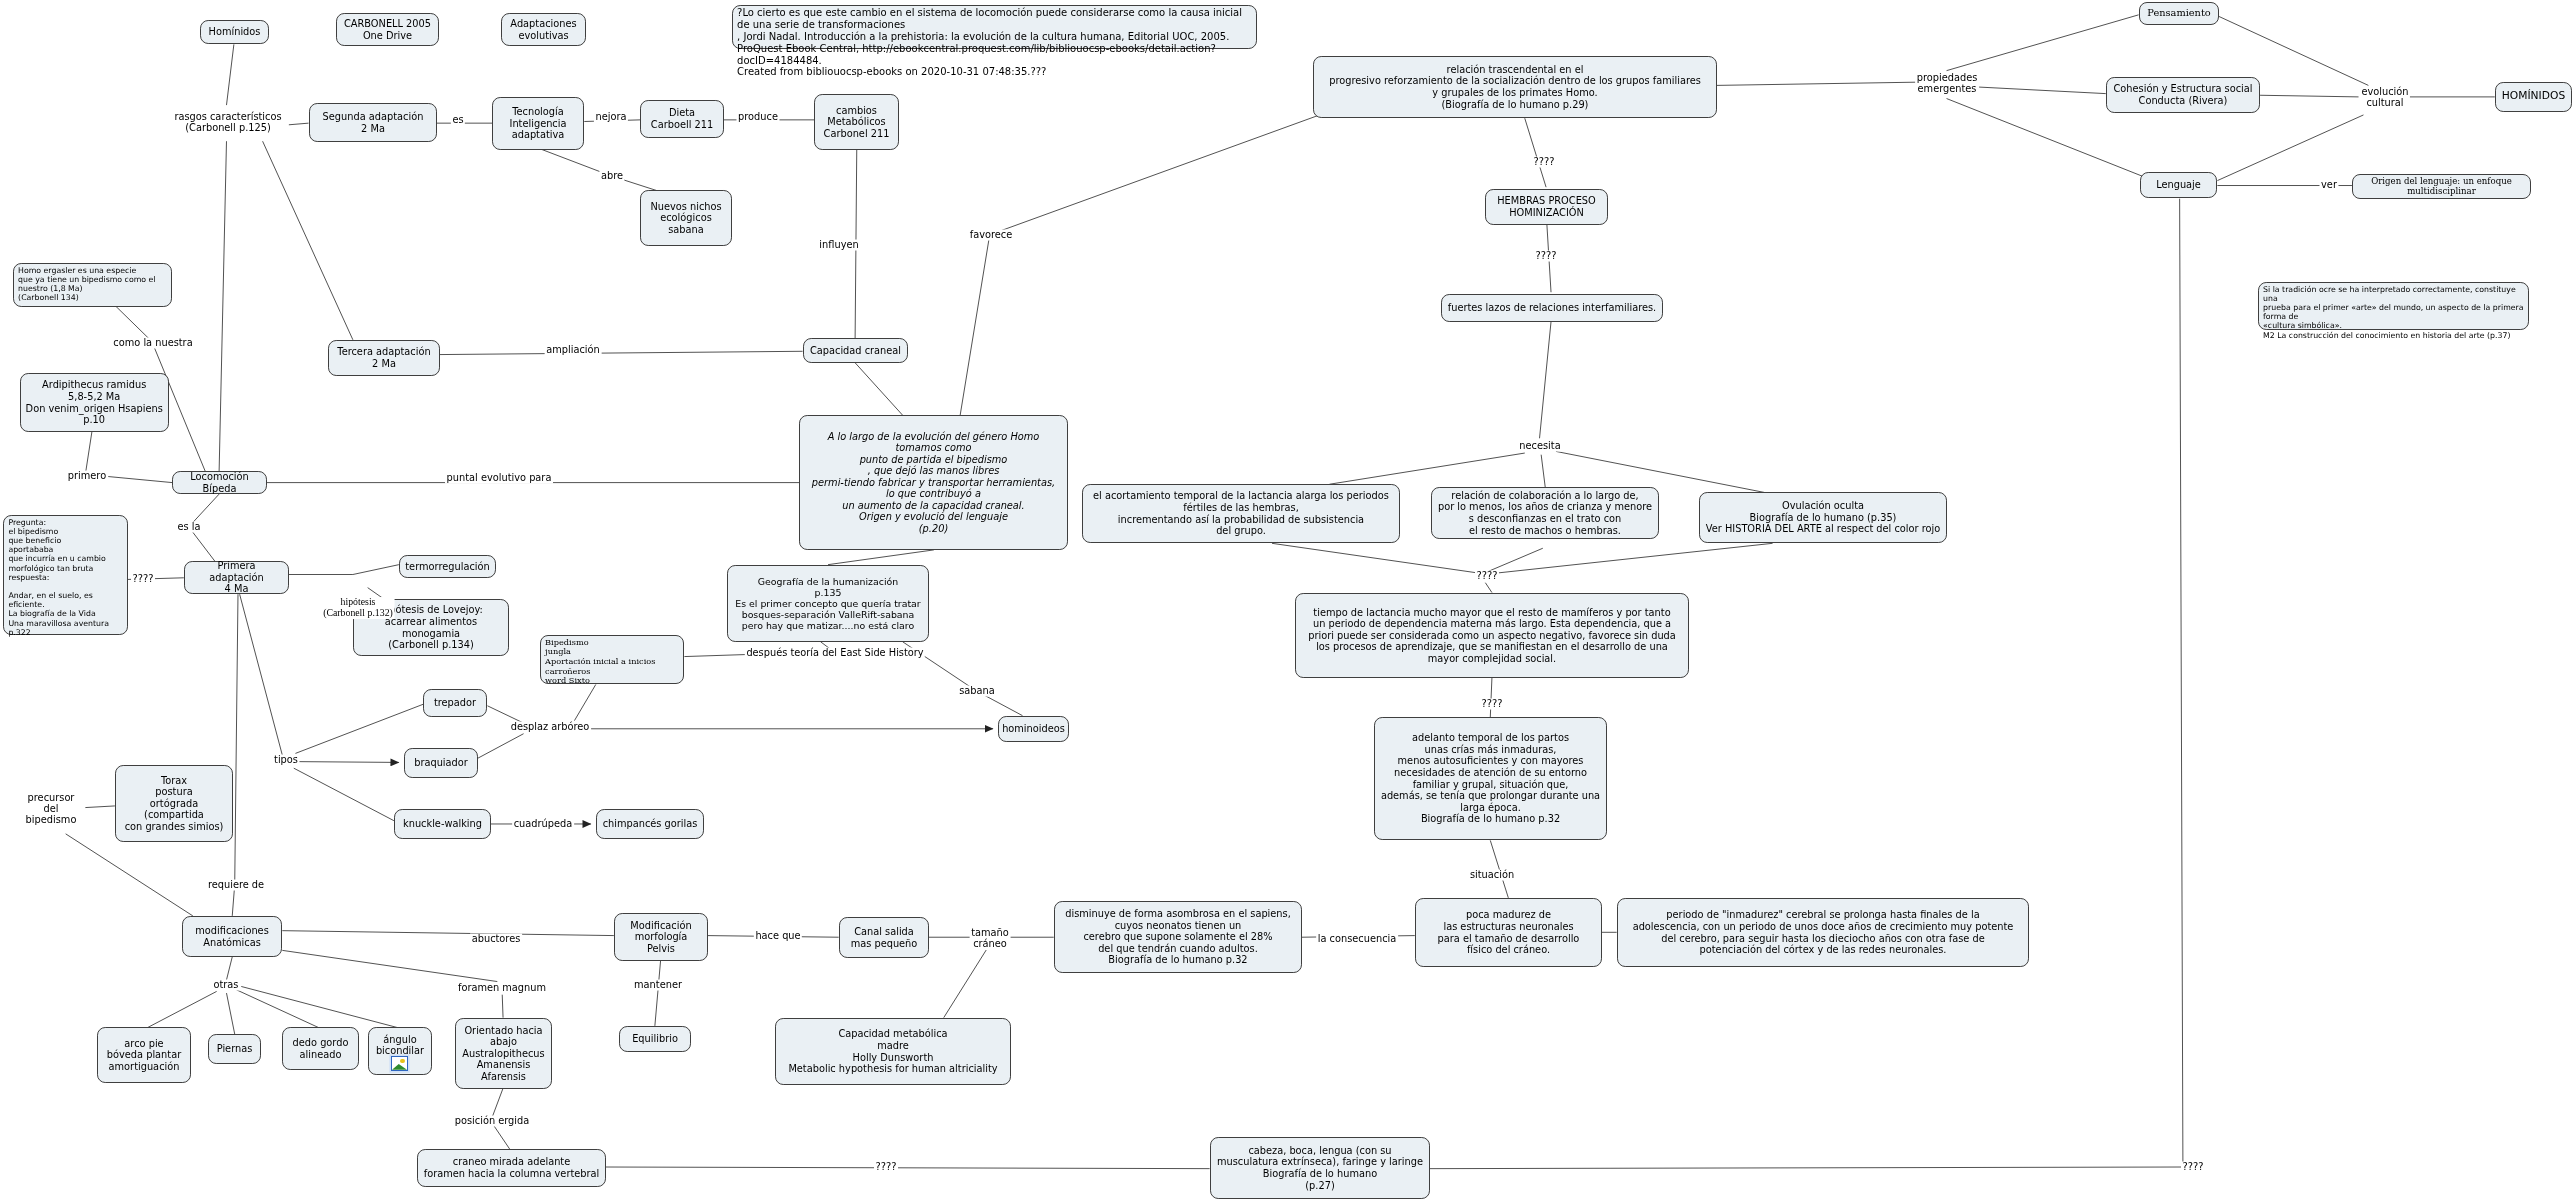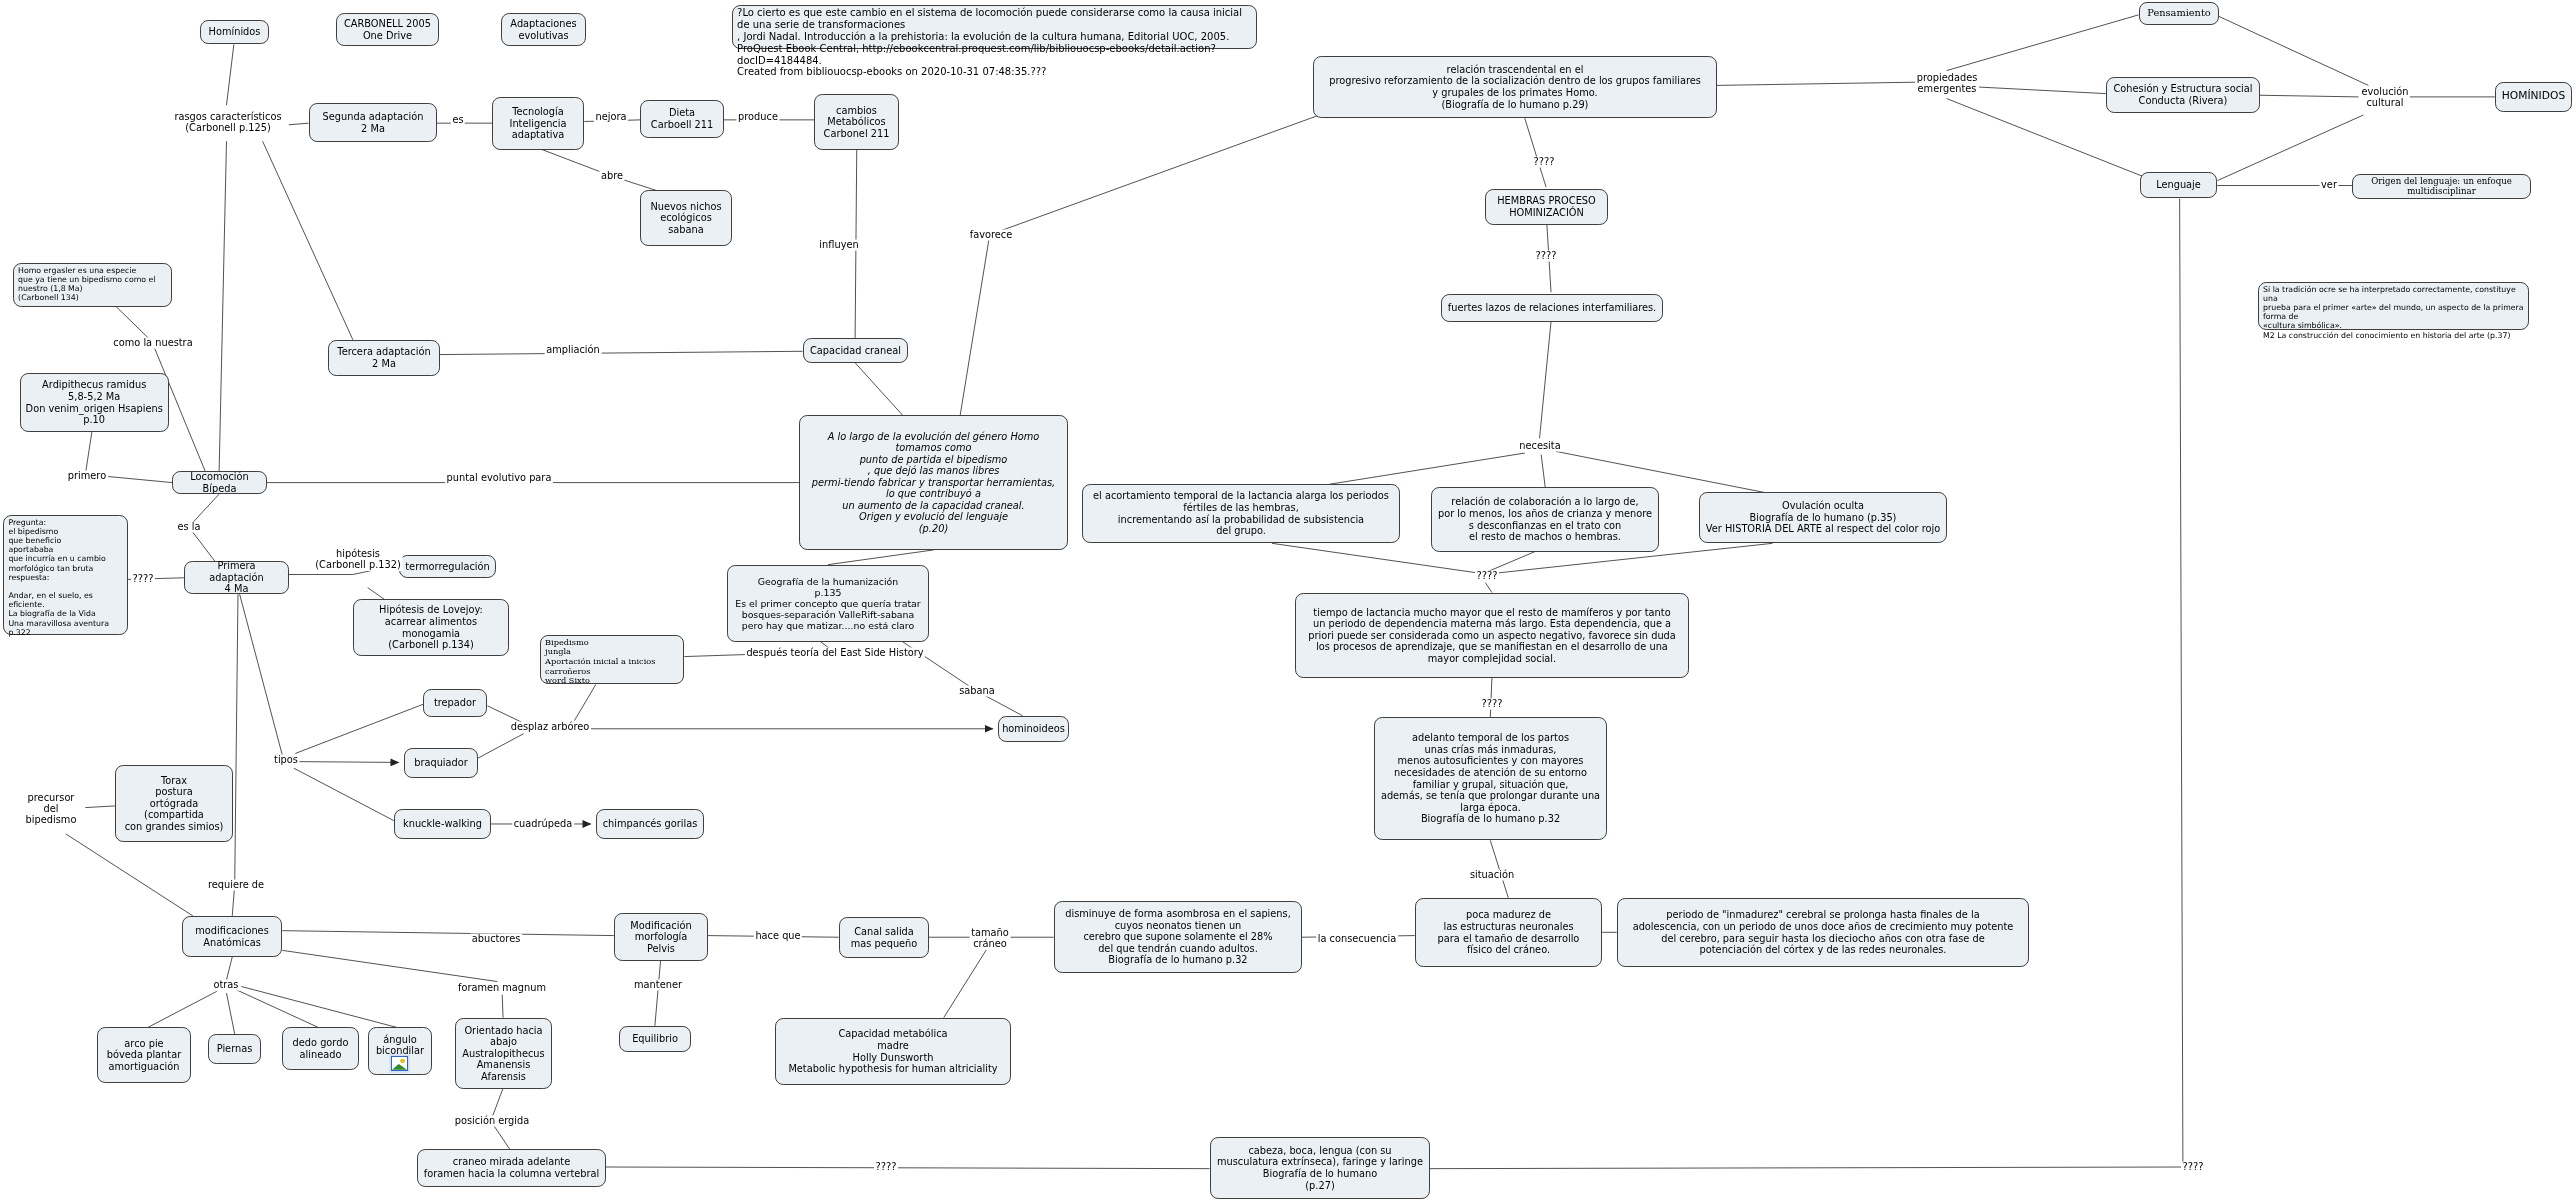--- a/index.html
+++ b/index.html
@@ -157,21 +157,21 @@
 , que dejó las manos libres
 permi-tiendo fabricar y transportar herramientas,
 lo que contribuyó a
 un aumento de la capacidad craneal.
 Origen y evolució del lenguaje
 (p.20)</div>
     <div class="node" style="left: 1082px; top: 484px; width: 318px; height: 59px;">el acortamiento temporal de la lactancia alarga los periodos
 fértiles de las hembras,
 incrementando así la probabilidad de subsistencia
 del grupo.</div>
-    <div class="node" style="left: 1431px; top: 487px; width: 228px; height: 65px;">relación de colaboración a lo largo de,
+    <div class="node" style="left: 1431px; top: 487px; width: 228px; height: 52px;">relación de colaboración a lo largo de,
 por lo menos, los años de crianza y menore
 s desconfianzas en el trato con
 el resto de machos o hembras.</div>
     <div class="node" style="left: 1699px; top: 492px; width: 248px; height: 51px;">Ovulación oculta
 Biografía de lo humano (p.35)
 Ver HISTORIA DEL ARTE al respect del color rojo</div>
     <div class="node" style="left: 1295px; top: 593px; width: 394px; height: 85px;">tiempo de lactancia mucho mayor que el resto de mamíferos y por tanto
 un periodo de dependencia materna más largo. Esta dependencia, que a
 priori puede ser considerada como un aspecto negativo, favorece sin duda
 los procesos de aprendizaje, que se manifiestan en el desarrollo de una
@@ -284,21 +284,21 @@
     <div class="label" style="left: 1487px; top: 576px;">????</div>
     <div class="label" style="left: 1492px; top: 704px;">????</div>
     <div class="label" style="left: 1492px; top: 875px;">situación</div>
     <div class="label" style="left: 1947px; top: 84px;">propiedades
 emergentes</div>
     <div class="label" style="left: 2385px; top: 98px;">evolución
 cultural</div>
     <div class="label" style="left: 2329px; top: 185px;">ver</div>
     <div class="label" style="left: 189px; top: 527px;">es la</div>
     <div class="label" style="left: 143px; top: 579px;">????</div>
-    <div class="label" style="left: 358px; top: 560px;">hipótesis
+    <div class="label" style="left: 358px; top: 608px; font-family: Liberation Serif, serif;">hipótesis
 (Carbonell p.132)</div>
     <div class="label" style="left: 286px; top: 760px;">tipos</div>
     <div class="label" style="left: 550px; top: 727px;">desplaz arbóreo</div>
     <div class="label" style="left: 977px; top: 691px;">sabana</div>
     <div class="label" style="left: 835px; top: 653px;">después teoría del East Side History</div>
     <div class="label" style="left: 543px; top: 824px;">cuadrúpeda</div>
     <div class="label" style="left: 51px; top: 809px;">precursor
 del
 bipedismo</div>
     <div class="label" style="left: 236px; top: 885px;">requiere de</div>

